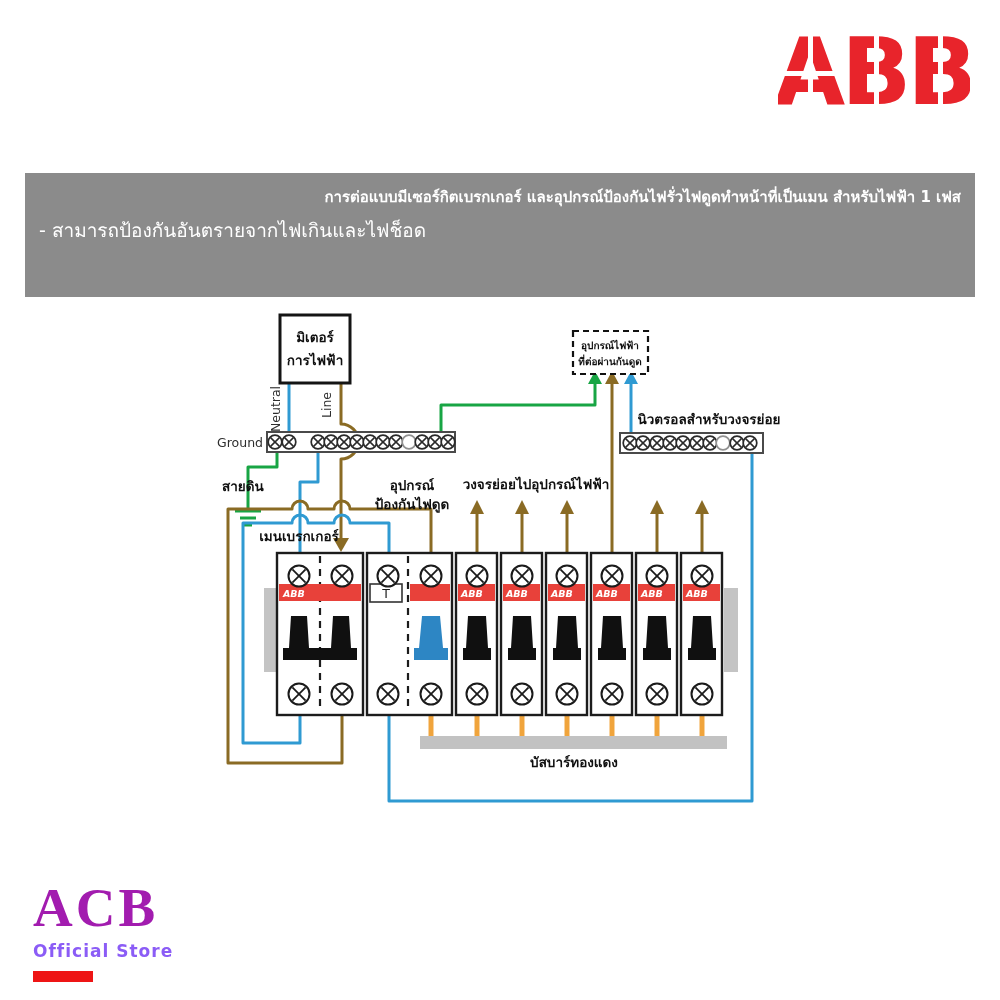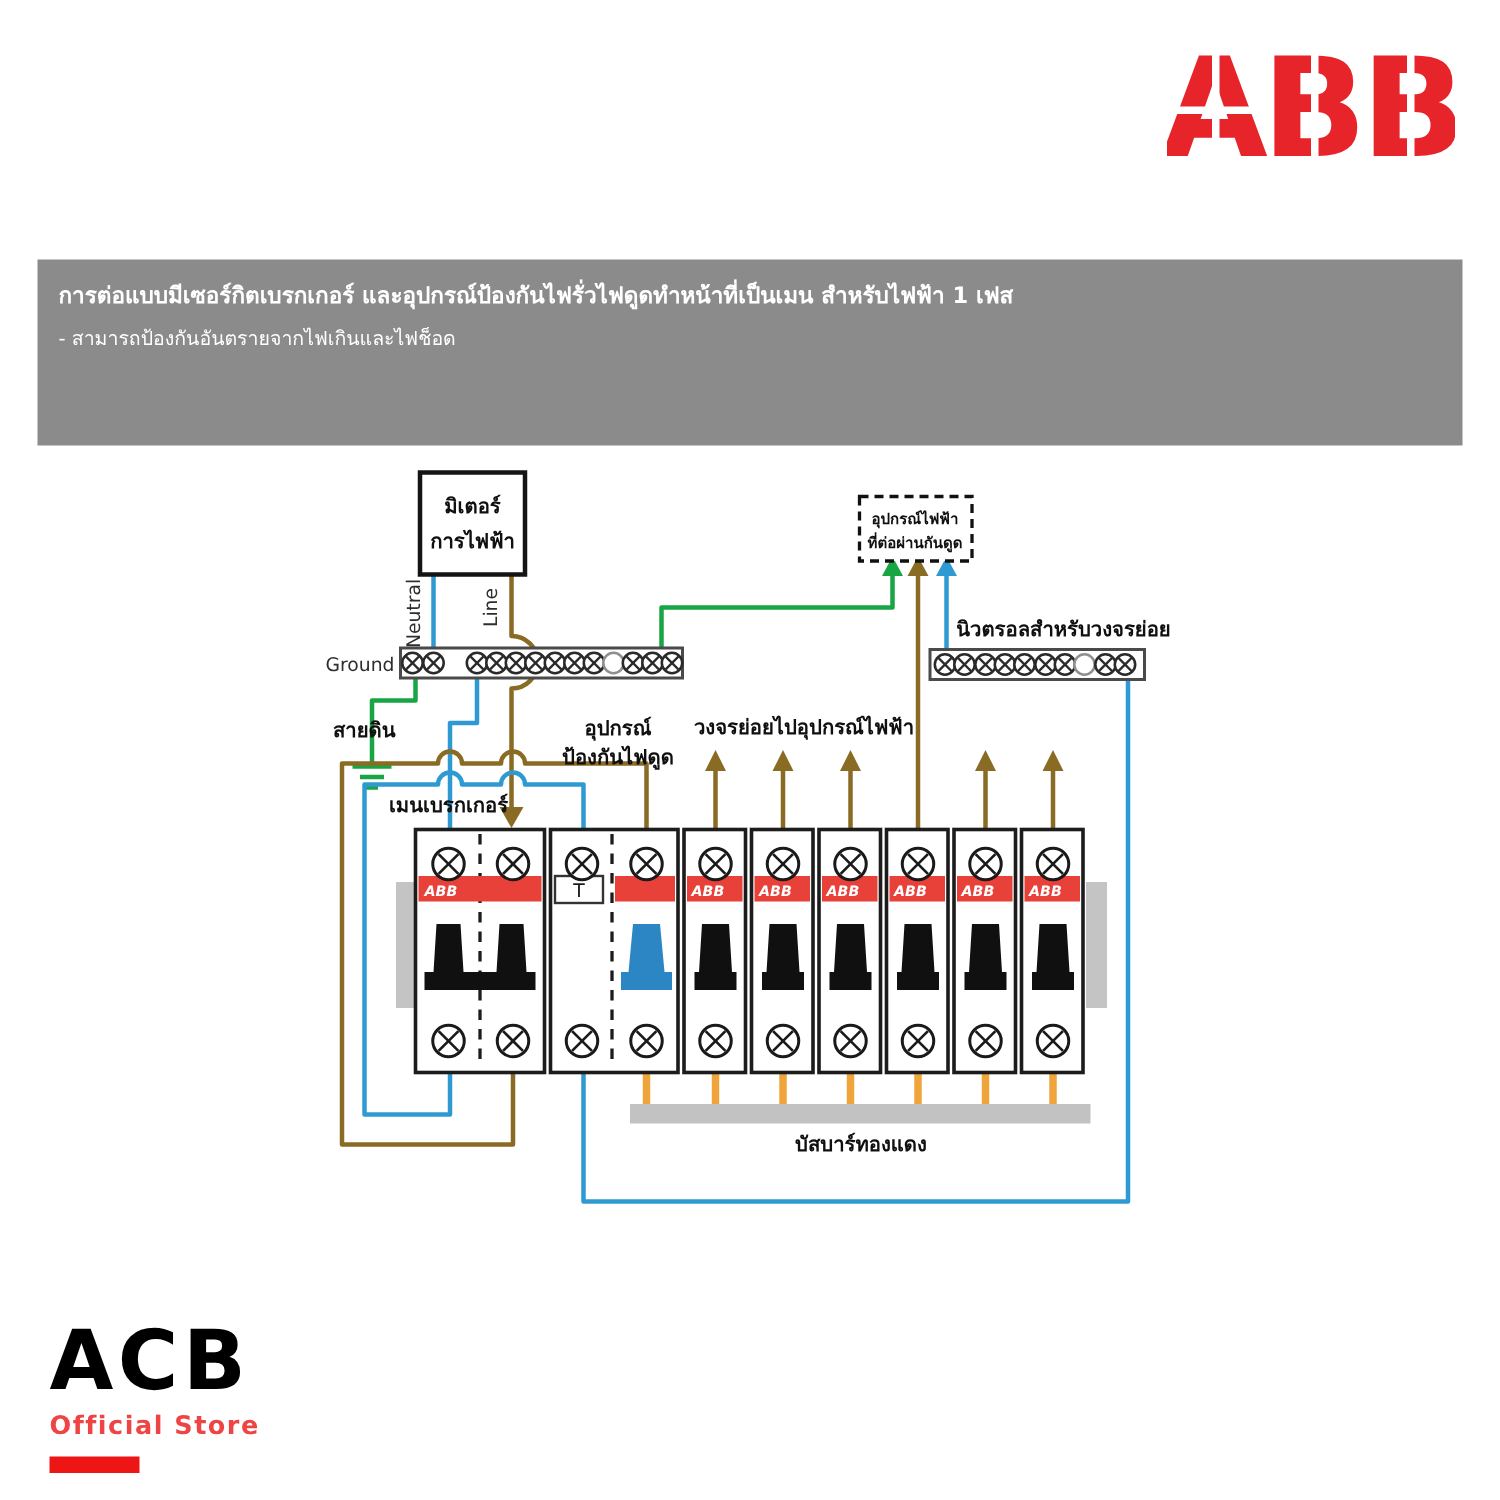--- a/index.html
+++ b/index.html
@@ -5,22 +5,22 @@
   html,body{margin:0;padding:0;background:#fff;}
   #canvas{position:relative;width:1000px;height:1000px;background:#ffffff;overflow:hidden;
           font-family:"DejaVu Sans","Liberation Sans",sans-serif;}
 
   
   .abb-logo{position:absolute;left:778px;top:24px;width:192px;height:94px;}
 
   
   .banner{position:absolute;left:25px;top:173px;width:950px;height:124px;background:#8b8b8b;
           color:#ffffff;box-sizing:border-box;padding:13px 14px;}
-  .banner .title{font-size:15px;font-weight:700;margin:2px 0 12px 0;line-height:1.25;}
-  .banner .b{font-size:13px;font-weight:400;margin:0 0 13px 0;line-height:1.25;}
+  .banner .title{font-size:15px;font-weight:700;margin:2px 0 12px 0;line-height:1.25;text-align:right;}
+  .banner .b{font-size:19px;font-weight:400;margin:0 0 13px 0;line-height:1.25;}
 
   
   .diagram{position:absolute;left:0;top:0;width:1000px;height:1000px;}
 
   .wire{fill:none;stroke-width:3;stroke-linejoin:round;stroke-linecap:butt;}
   .blue{stroke:#2f9ad2;}
   .brown{stroke:#8a6b24;}
   .green{stroke:#18a544;}
   .orange{stroke:#f0a43c;stroke-width:5;}
   .fill-brown{fill:#8a6b24;stroke:none;}
@@ -47,22 +47,22 @@
   .busbar{fill:#c2c2c2;stroke:none;}
   .dashedbox{fill:#ffffff;stroke:#111111;stroke-width:2.2;stroke-dasharray:6 4;}
 
   .lbl-th{fill:#101010;font-size:13.5px;font-weight:700;}
   .lbl-th-sm{fill:#101010;font-size:10px;font-weight:700;}
   .lbl-en{fill:#2e2e2e;font-size:12.5px;font-weight:400;}
   .meter-text{fill:#101010;font-size:13.5px;font-weight:700;}
 
   
   .acb{position:absolute;left:33px;top:880px;}
-  .acb-name{font-size:55px;font-weight:700;color:#000000;letter-spacing:3px;line-height:1;}
-  .acb-sub{font-size:17px;font-weight:700;color:#ef4444;margin-top:6px;letter-spacing:1px;}
+  .acb-name{font-size:55px;font-weight:700;color:#a21caf;letter-spacing:3px;line-height:1;font-family:Liberation Serif, serif;}
+  .acb-sub{font-size:17px;font-weight:700;color:#8b5cf6;margin-top:6px;letter-spacing:1px;}
   .acb-bar{width:60px;height:11px;background:#ee1515;margin-top:10px;}
 </style>
 </head>
 <body>
 
 <div id="canvas">
 
   <svg class="abb-logo" viewBox="0 0 192 94">
     <text x="-4" y="80" font-size="92" font-weight="700" fill="#e8242b" letter-spacing="-4">ABB</text>
     <rect x="30" y="0" width="5" height="94" fill="#ffffff"></rect>

